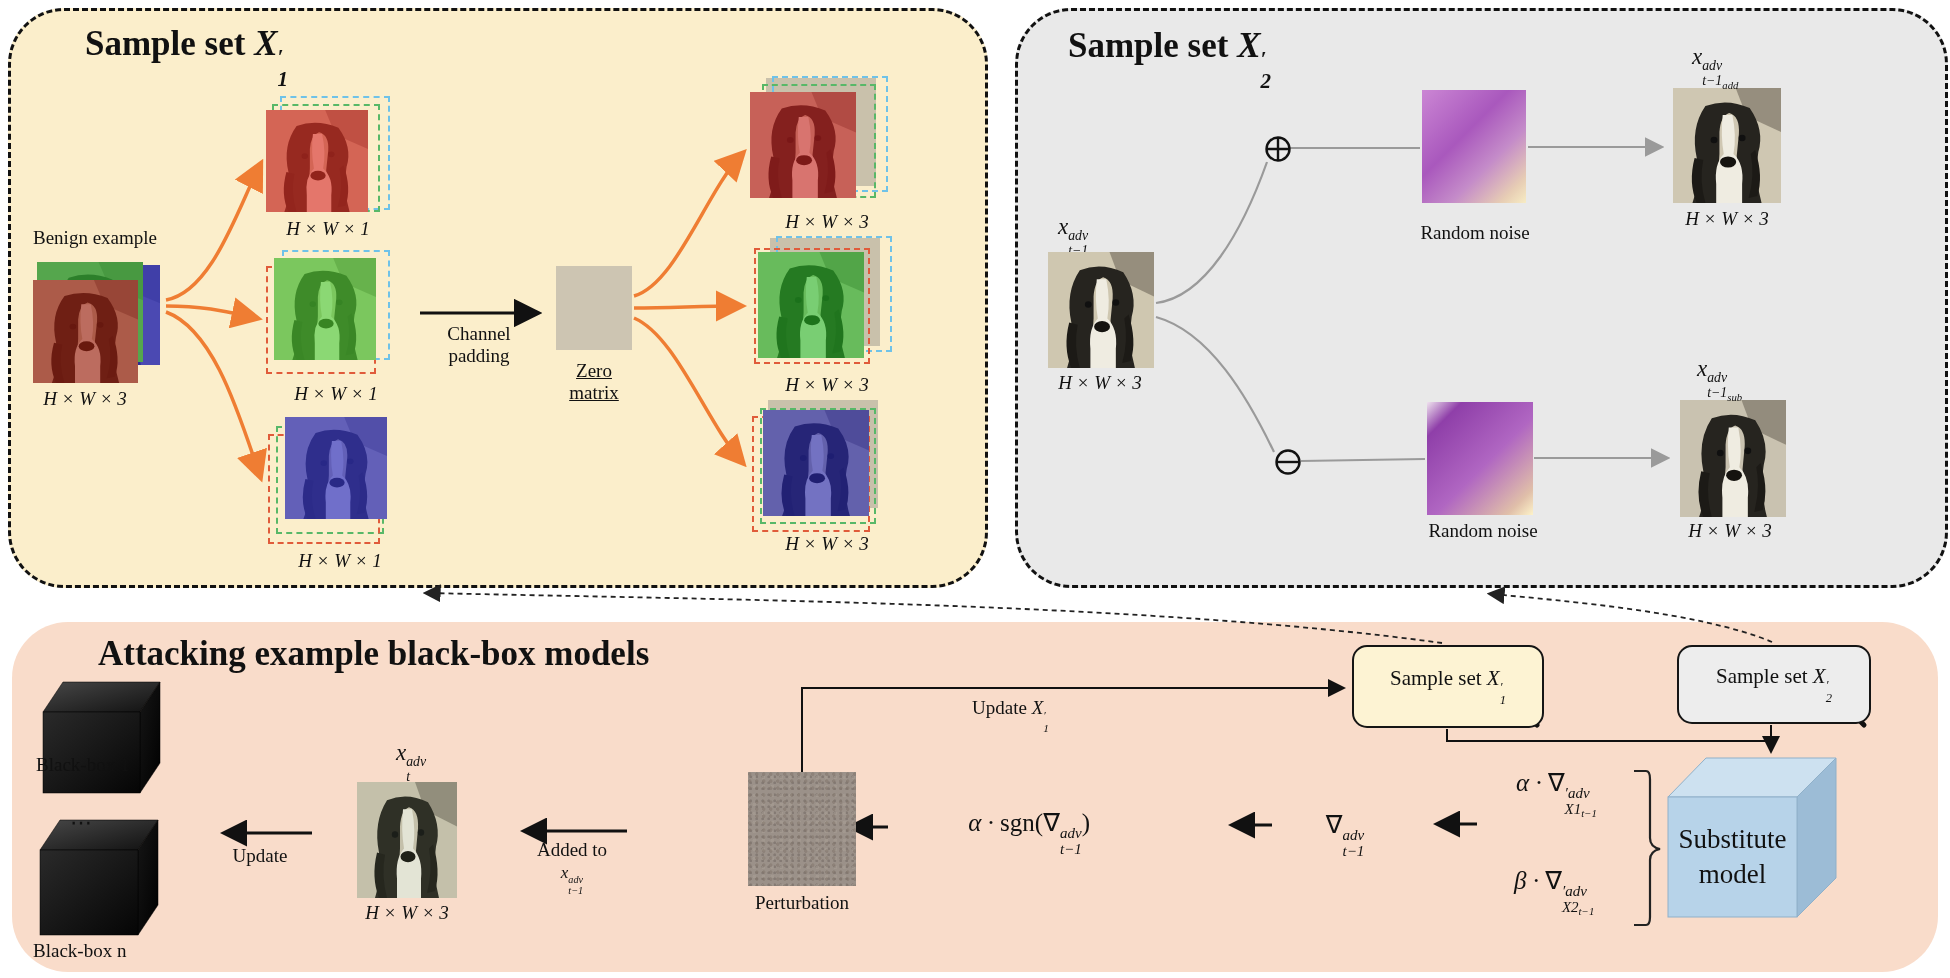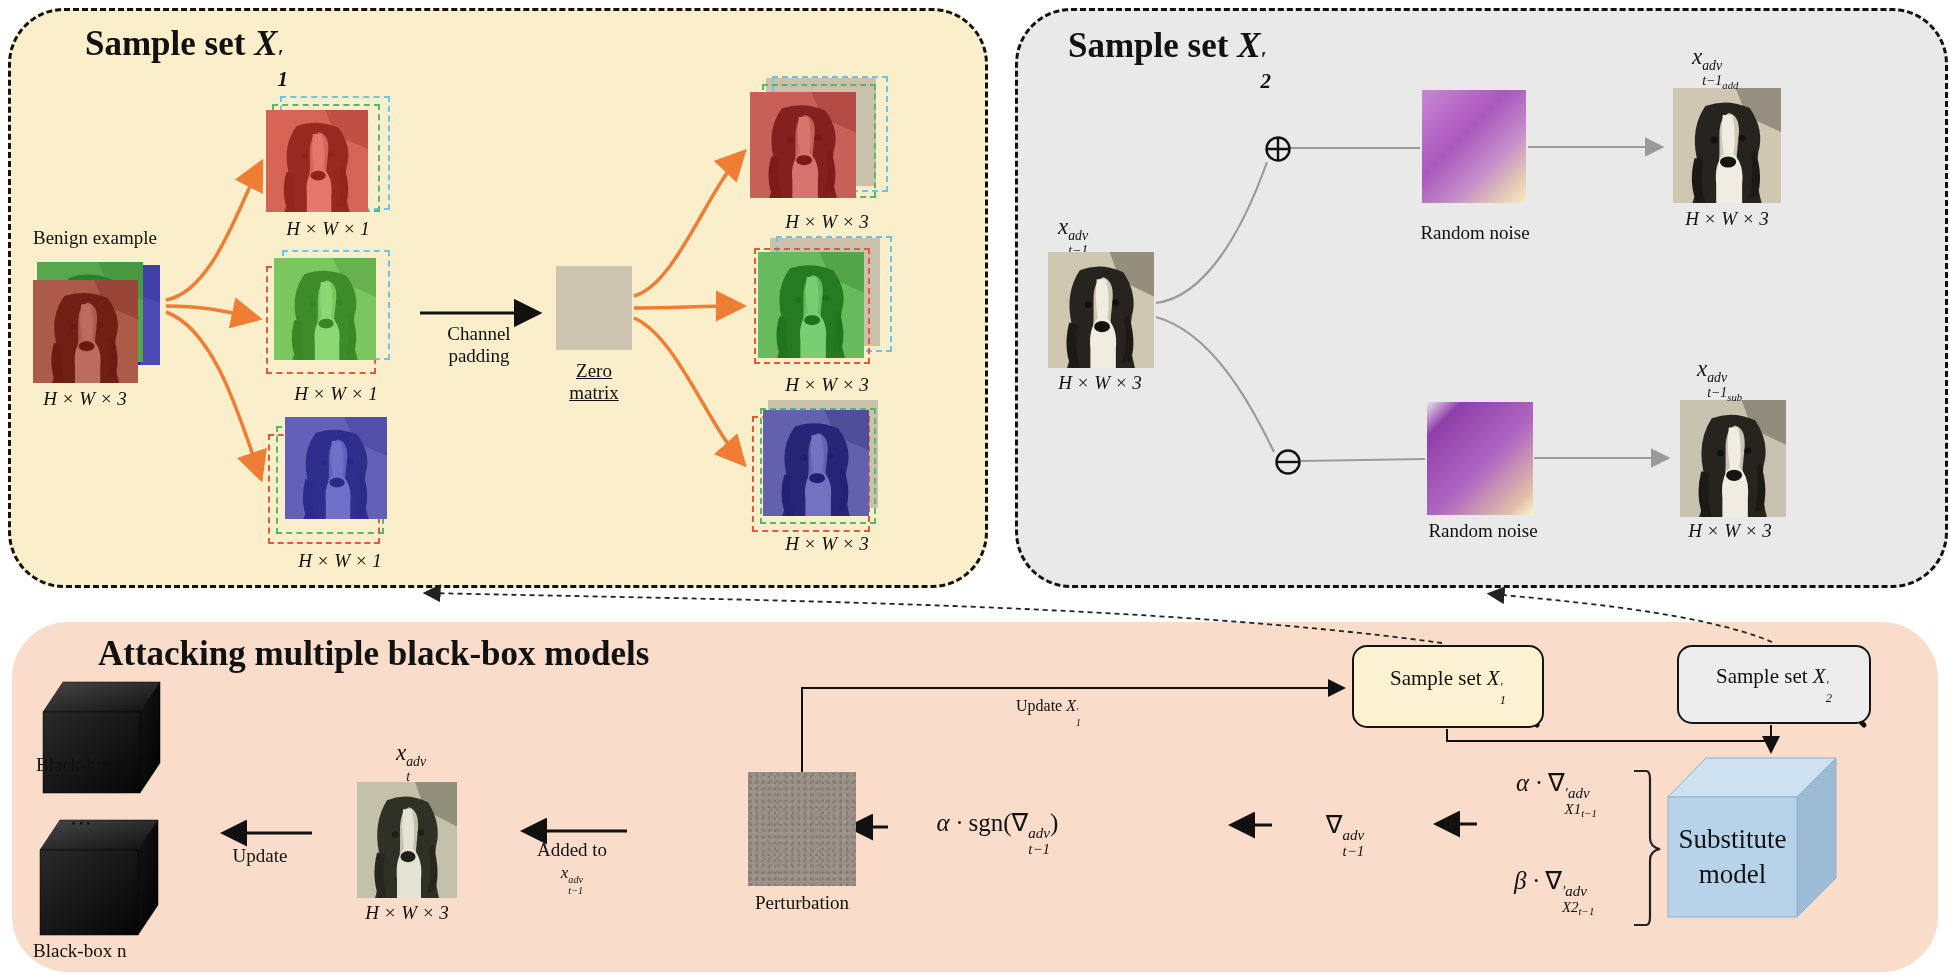--- a/index.html
+++ b/index.html
@@ -312,21 +312,21 @@
     <use href="#dogart"></use>
   </svg>
 <div class="abs math" style="left:1697px;top:356px;font-size:23px;">
   <span>x</span><span class="ss">
       <span class="up">adv</span>
       <span class="dn"><span>t−1</span><span class="dn2">sub</span></span>
     </span>
 </div>
 <div class="abs dim" style="left:1670px;top:520px;width:120px;"><span>H × W × 3</span></div>
 
-<div class="abs ptitle" style="left:98px;top:634px;">Attacking multiple black-box models</div>
+<div class="abs ptitle" style="left:98px;top:634px;">Attacking example black-box models</div>
 
 <div class="abs lbl" style="left:36px;top:754px;">Black-box 1</div>
 <div class="abs lbl" style="left:70px;top:810px;font-size:22px;">⋯</div>
 <div class="abs lbl" style="left:33px;top:940px;">Black-box n</div>
 
 <div class="abs lbl center" style="left:210px;top:845px;width:100px;">Update</div>
 
 <div class="abs math" style="left:396px;top:740px;font-size:23px;">
   <span>x</span><span class="ss">
       <span class="up">adv</span>
@@ -344,28 +344,28 @@
   <span>Added to</span><br>
   <span class="math" style="font-size:17px;"><span>x</span><span class="ss">
         <span class="up">adv</span>
         <span class="dn">t−1</span>
       </span></span>
 </div>
 
 <div class="perturb" style="left:748px;top:772px;width:108px;height:114px;"></div>
 <div class="abs lbl center" style="left:742px;top:892px;width:120px;">Perturbation</div>
 
-<div class="abs lbl" style="left:972px;top:697px;font-size:16px;margin-left:44px;">
+<div class="abs lbl" style="left:972px;top:697px;font-size:19px;">
   <span>Update </span><i>X</i><span class="ss">
       <span class="up">′</span>
       <span class="dn">1</span>
     </span>
 </div>
 
-<div class="formula" style="left:905px;top:808px;width:185px;text-align:center;">
+<div class="formula" style="left:905px;top:808px;width:185px;text-align:right;">
   <span>α</span><span> · </span><span style="font-style:normal;">sgn(</span><span style="font-style:normal;">∇</span><span class="ss">
       <span class="up">adv</span>
       <span class="dn">t−1</span>
     </span><span style="font-style:normal;">)</span>
 </div>
 
 <div class="formula" style="left:1300px;top:810px;width:90px;text-align:center;">
   <span style="font-style:normal;">∇</span><span class="ss">
       <span class="up">adv</span>
       <span class="dn">t−1</span>

